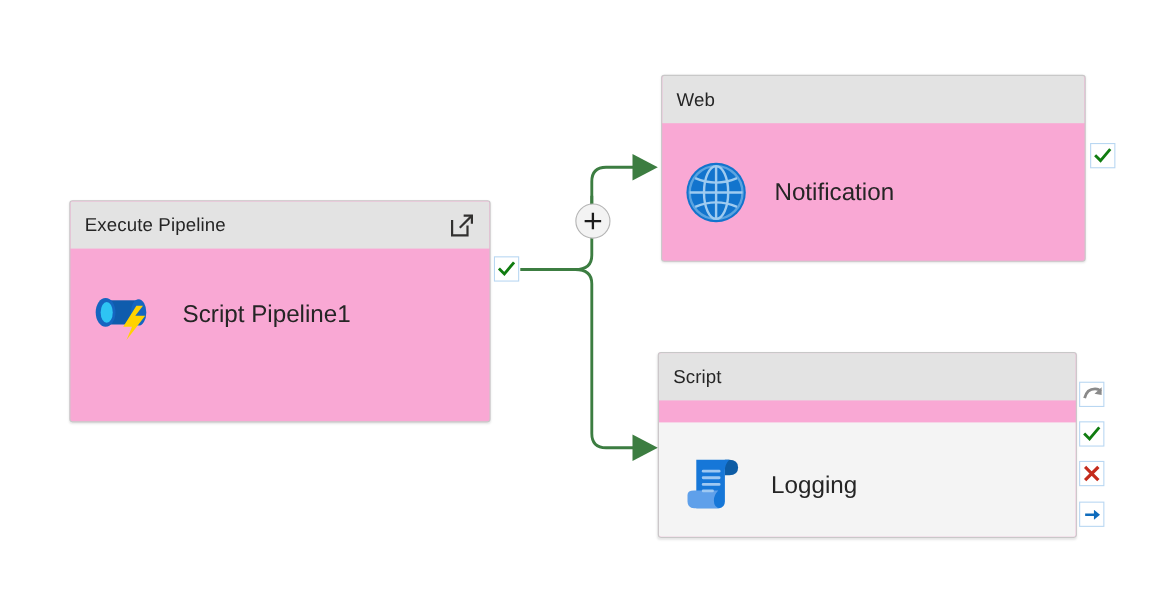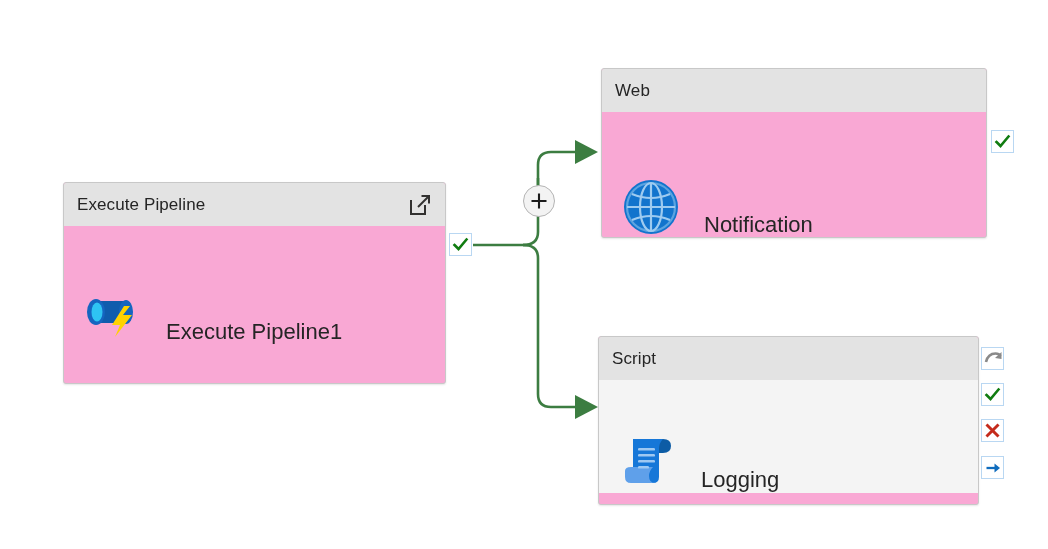--- a/index.html
+++ b/index.html
@@ -58,21 +58,21 @@
     flex: 0 0 auto;
     width: 26px;
     height: 26px;
     display: flex;
     align-items: center;
     justify-content: center;
     cursor: pointer;
   }
   .node-body {
     display: flex;
-    align-items: flex-end;
+    align-items: center;
     padding-left: 18px;
     box-sizing: border-box;
   }
   .node-icon {
     flex: 0 0 auto;
     width: 62px;
     height: 62px;
     display: flex;
     align-items: center;
     justify-content: center;
@@ -83,22 +83,22 @@
     margin-left: 22px;
     white-space: nowrap;
   }
 
   #node-execute-pipeline { left: 63px; top: 182px; width: 383px; height: 202px; }
   #node-execute-pipeline .node-body { height: 119px; }
 
   #node-web { left: 601px; top: 68px; width: 386px; height: 170px; }
   #node-web .node-body { height: 126px; }
 
-  #node-script { left: 598px; top: 336px; width: 381px; height: 169px; }
-  #node-script .node-body { height: 113px; background: #f4f4f4; }
+  #node-script { left: 598px; top: 320px; width: 381px; height: 169px; }
+  #node-script .node-body { height: 113px; background: #f4f4f4; margin-top: 20px; }
   #node-script .node-header { background: #e3e3e3; }
 
   
   .badge {
     position: absolute;
     width: 23px;
     height: 23px;
     box-sizing: border-box;
     border: 1px solid #b9d7f2;
     background: #ffffff;
@@ -171,21 +171,21 @@
           <rect x="12" y="16" width="30" height="22" fill="#0f5cad"></rect>
 
           <ellipse cx="12" cy="27" rx="9" ry="13" fill="#1565c0"></ellipse>
           <ellipse cx="13" cy="27" rx="5.5" ry="9.5" fill="#2ec4f3"></ellipse>
 
           <ellipse cx="42" cy="27" rx="7" ry="12" fill="#1565c0"></ellipse>
 
           <polygon points="40,21 28,40 36,40 31,52 48,30 39,30 46,21" fill="#ffd200"></polygon>
         </svg>
       </div>
-      <div class="node-label">Execute Pipeline1</div>
+      <div class="node-label">Script Pipeline1</div>
     </div>
   </div>
 
   <div class="badge" id="badge-execute-success">
     <svg width="17" height="17" viewBox="0 0 17 17">
       <path d="M2.5 9 L6.5 13 L14.5 3.5" fill="none" stroke="#107c10" stroke-width="2.6" stroke-linecap="square"></path>
     </svg>
   </div>
 
   <div id="add-button">

